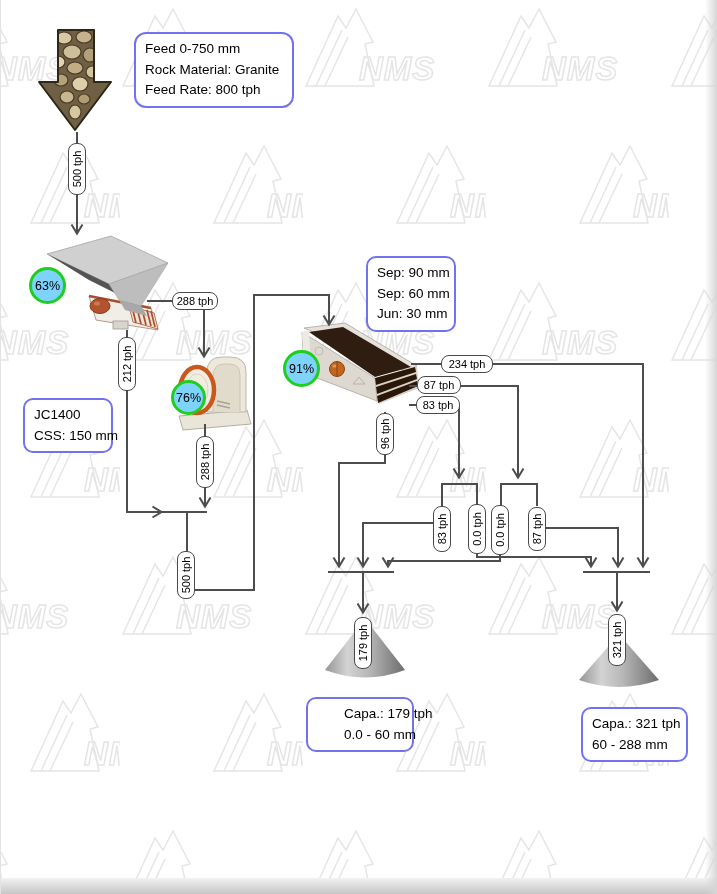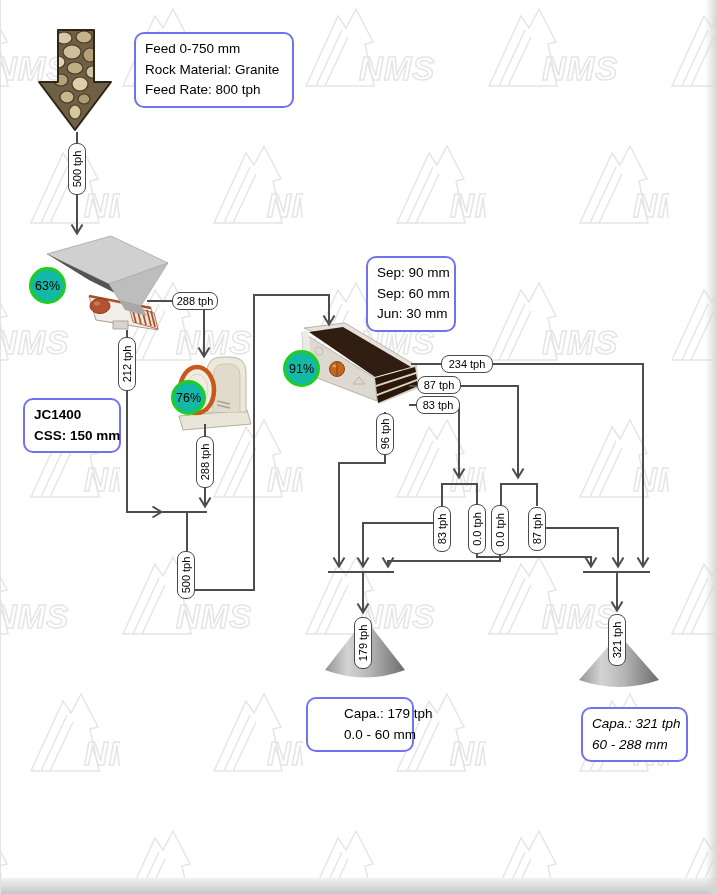--- a/index.html
+++ b/index.html
@@ -12,21 +12,21 @@
   .right-edge{position:absolute;right:0;top:0;width:12px;height:894px;
         background:linear-gradient(to right,rgba(255,255,255,0),#d6d6d6);}
   .pill{position:absolute;box-sizing:border-box;height:18px;background:#ffffff;
         border:1.8px solid #4a4a4a;border-radius:8px;display:flex;align-items:center;
         justify-content:center;font-size:11px;color:#000;white-space:nowrap;z-index:30;}
   .pill.v{transform:rotate(-90deg);}
   .infobox{position:absolute;box-sizing:border-box;background:#ffffff;border:2px solid #7272f0;
         border-radius:10px;padding:5px 9px;font-size:13.5px;line-height:1.52;color:#000;
         z-index:40;white-space:nowrap;}
   .infobox span{display:block;}
-  .badge{position:absolute;box-sizing:border-box;background:#14b8a6;border:3px solid #1fce1f;
+  .badge{position:absolute;box-sizing:border-box;background:#7dd3fc;border:3px solid #1fce1f;
         border-radius:50%;display:flex;align-items:center;justify-content:center;
         font-size:12.5px;color:#000;z-index:35;}
 </style>
 </head>
 <body>
 
 <div class="page">
 
   <svg class="layer" width="717" height="894">
     <defs>
@@ -186,36 +186,36 @@
   <div class="pill v" style="left:451px;top:520px;width:50px;">0.0 tph</div>
   <div class="pill v" style="left:474px;top:521px;width:50px;">0.0 tph</div>
   <div class="pill v" style="left:514px;top:520px;width:44px;">87 tph</div>
   <div class="pill v" style="left:336px;top:634px;width:52px;">179 tph</div>
   <div class="pill v" style="left:590px;top:631px;width:52px;">321 tph</div>
 
   <div class="badge" style="left:28px;top:267px;width:37px;height:37px;">63%</div>
   <div class="badge" style="left:150px;top:380px;width:35px;height:35px;margin-left:20px;">76%</div>
   <div class="badge" style="left:282px;top:350px;width:37px;height:37px;">91%</div>
 
-  <div class="infobox" style="left:133px;top:32px;width:160px;">
+  <div class="infobox" style="left:133px;top:32px;width:160px;border-radius:12px;">
     <span>Feed 0-750 mm</span>
     <span>Rock Material: Granite</span>
     <span>Feed Rate: 800 tph</span>
   </div>
-  <div class="infobox" style="left:22px;top:398px;width:98px;font-weight:bold;">
+  <div class="infobox" style="left:22px;top:398px;width:90px;">
     <span>JC1400</span>
     <span>CSS: 150 mm</span>
   </div>
   <div class="infobox" style="left:365px;top:256px;width:90px;">
     <span>Sep: 90 mm</span>
     <span>Sep: 60 mm</span>
     <span>Jun: 30 mm</span>
   </div>
   <div class="infobox" style="left:305px;top:697px;width:108px;padding-left:36px;">
     <span>Capa.: 179 tph</span>
     <span>0.0 - 60 mm</span>
   </div>
-  <div class="infobox" style="left:580px;top:707px;width:107px;font-style:italic;">
+  <div class="infobox" style="left:580px;top:707px;width:107px;">
     <span>Capa.: 321 tph</span>
     <span>60 - 288 mm</span>
   </div>
 
 </div>
 
 </body></html>

